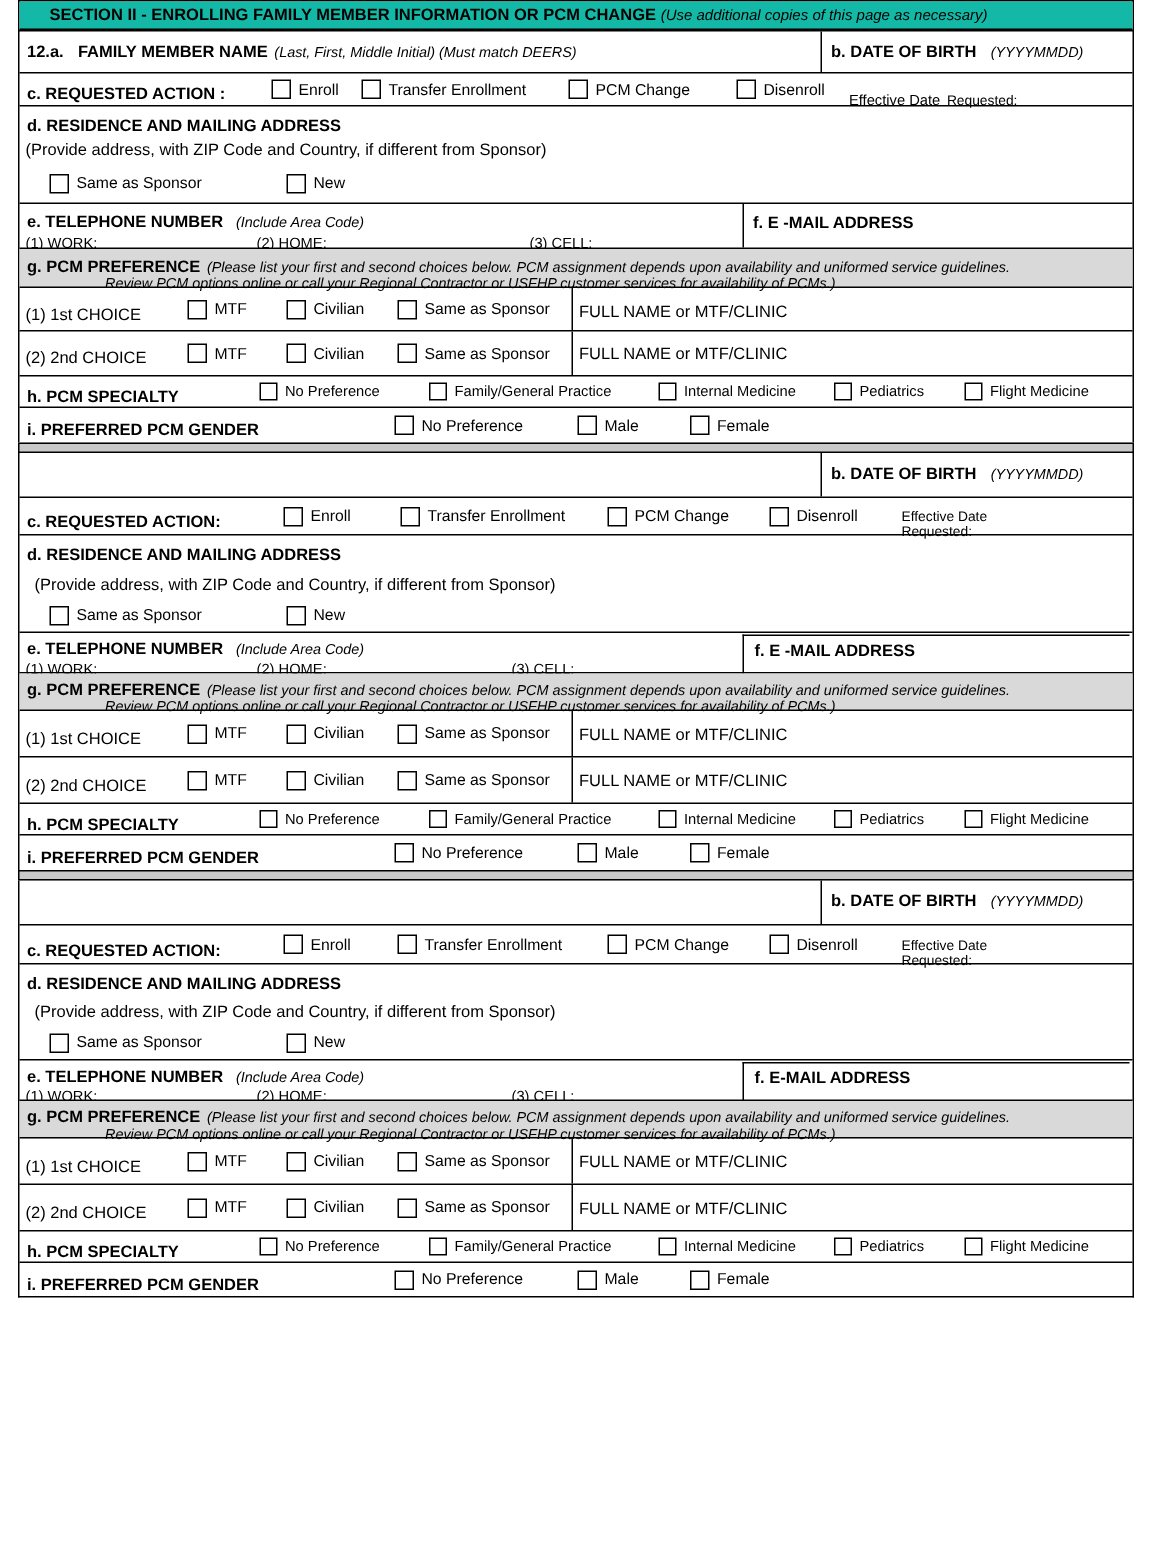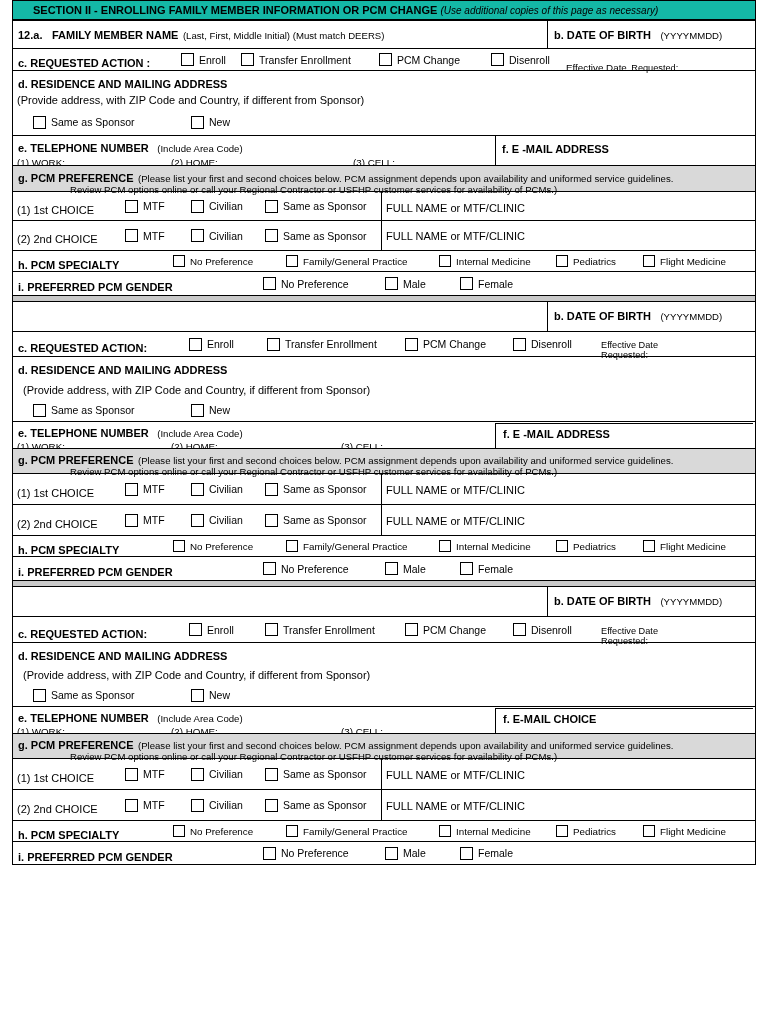--- a/index.html
+++ b/index.html
@@ -35,21 +35,21 @@
   .row{
     border-bottom:1px solid #000;
     position:relative;
     box-sizing:border-box;
   }
   .row.nobb{border-bottom:none;}
   .pad{padding:2px 5px;}
 
   
   .lbl{font-size:11px;font-weight:bold;white-space:nowrap;}
-  .it{font-weight:normal;font-size:9.6px;}
+  .it{font-style:italic;font-weight:normal;font-size:9.6px;}
   .it10{font-style:italic;font-weight:normal;font-size:10px;}
   .plain-sm{font-size:9.8px;font-weight:normal;white-space:nowrap;}
   .plain11{font-size:11px;font-weight:normal;white-space:nowrap;}
 
   
   .gray{background:#d9d9d9;}
   .sec-head{
     background:#14b8a6;
     border-bottom:1.6px solid #000;
     padding:3px 0 3px 20px;
@@ -504,21 +504,21 @@
         <span class="lbl">e. TELEPHONE NUMBER</span>
         <span class="it" style="margin-left:4px;">(Include Area Code)</span>
       </div>
       <div class="abs" style="left:4px;top:14px;"><span class="plain-sm">(1) WORK:</span></div>
       <div class="abs" style="left:56px;top:13px;width:100px;height:13px;"></div>
       <div class="abs" style="left:158px;top:14px;"><span class="plain-sm">(2) HOME:</span></div>
       <div class="abs" style="left:215px;top:13px;width:110px;height:13px;"></div>
       <div class="abs" style="left:328px;top:14px;"><span class="plain-sm">(3) CELL:</span></div>
       <div class="abs" style="left:376px;top:13px;width:100px;height:13px;"></div>
       <div class="abs" style="left:482px;top:1px;width:258px;height:26px;border:1px solid #000;border-right:none;border-bottom:none;box-sizing:border-box;">
-        <span class="lbl" style="position:absolute;left:7px;top:4px;">f. E-MAIL CHOICE</span>
+        <span class="lbl" style="position:absolute;left:7px;top:4px;">f. E-MAIL ADDRESS</span>
       </div>
     </div>
 
     <div class="row gray" style="height:25px;">
       <div class="abs" style="left:5px;top:1px;">
         <span class="lbl">g. PCM PREFERENCE</span>
         <span class="it">(Please list your first and second choices below. PCM assignment depends upon availability and uniformed service guidelines.</span>
       </div>
       <div class="abs" style="left:57px;top:12px;">
         <span class="it">Review PCM options online or call your Regional Contractor or USFHP customer services for availability of PCMs.)</span>

